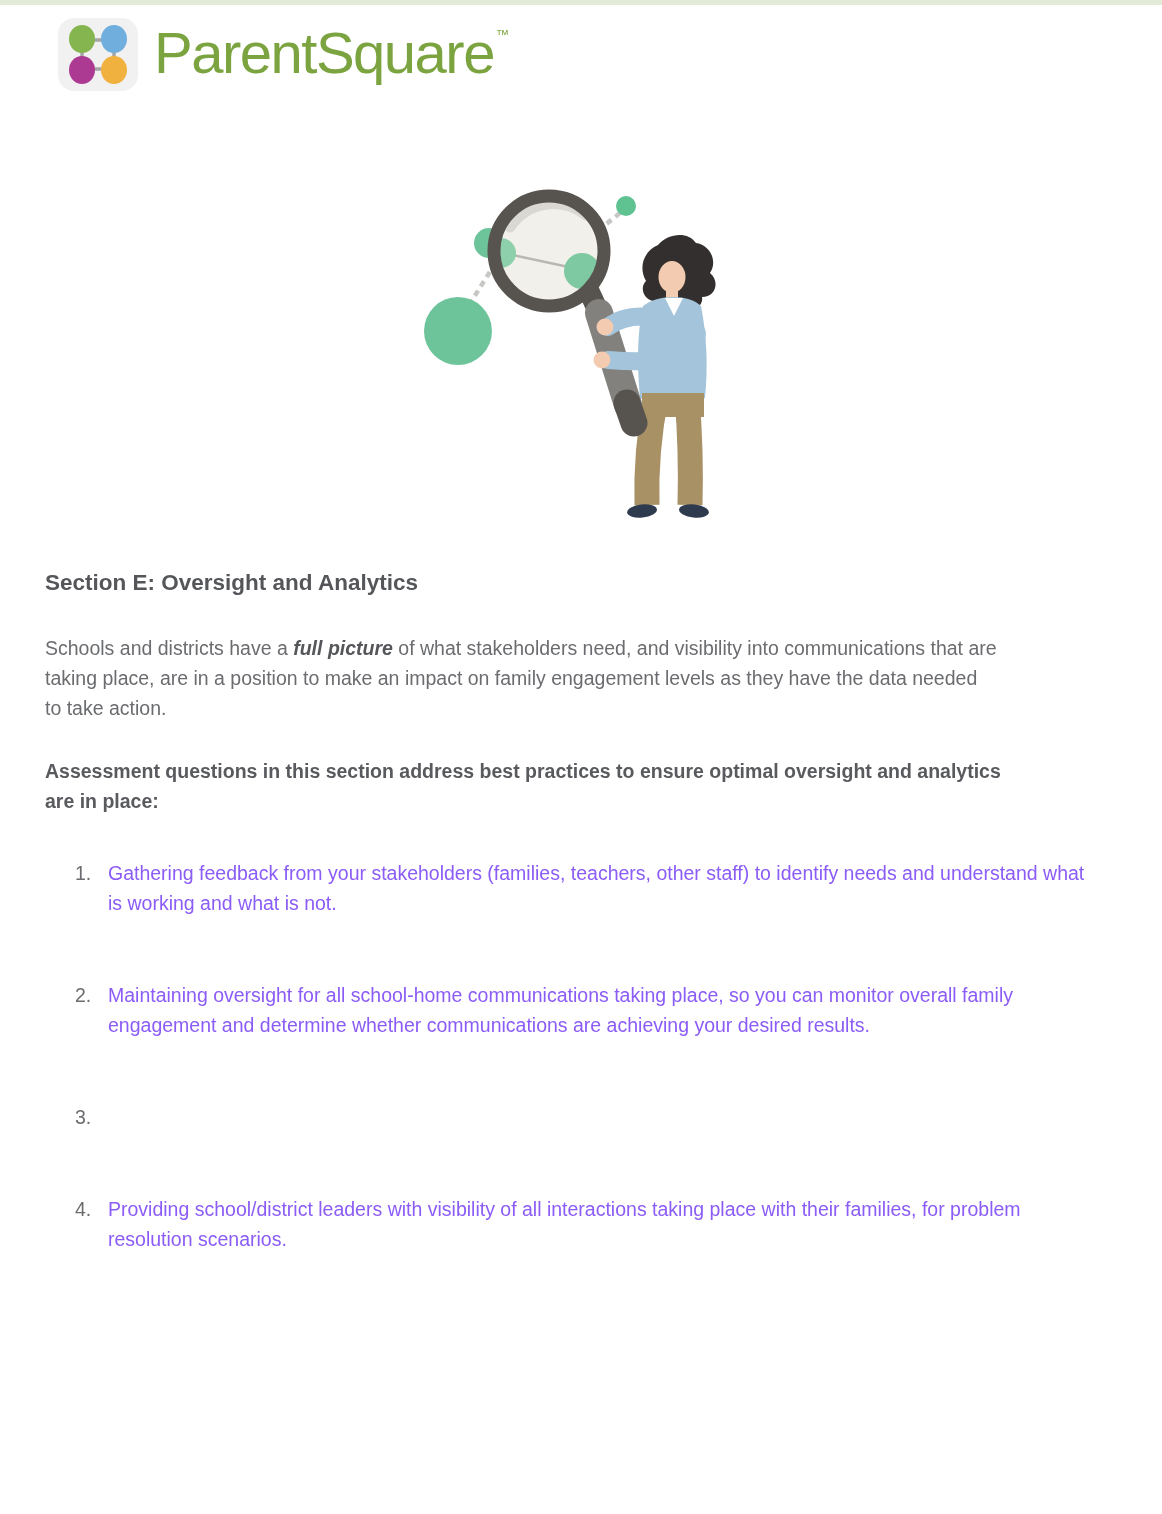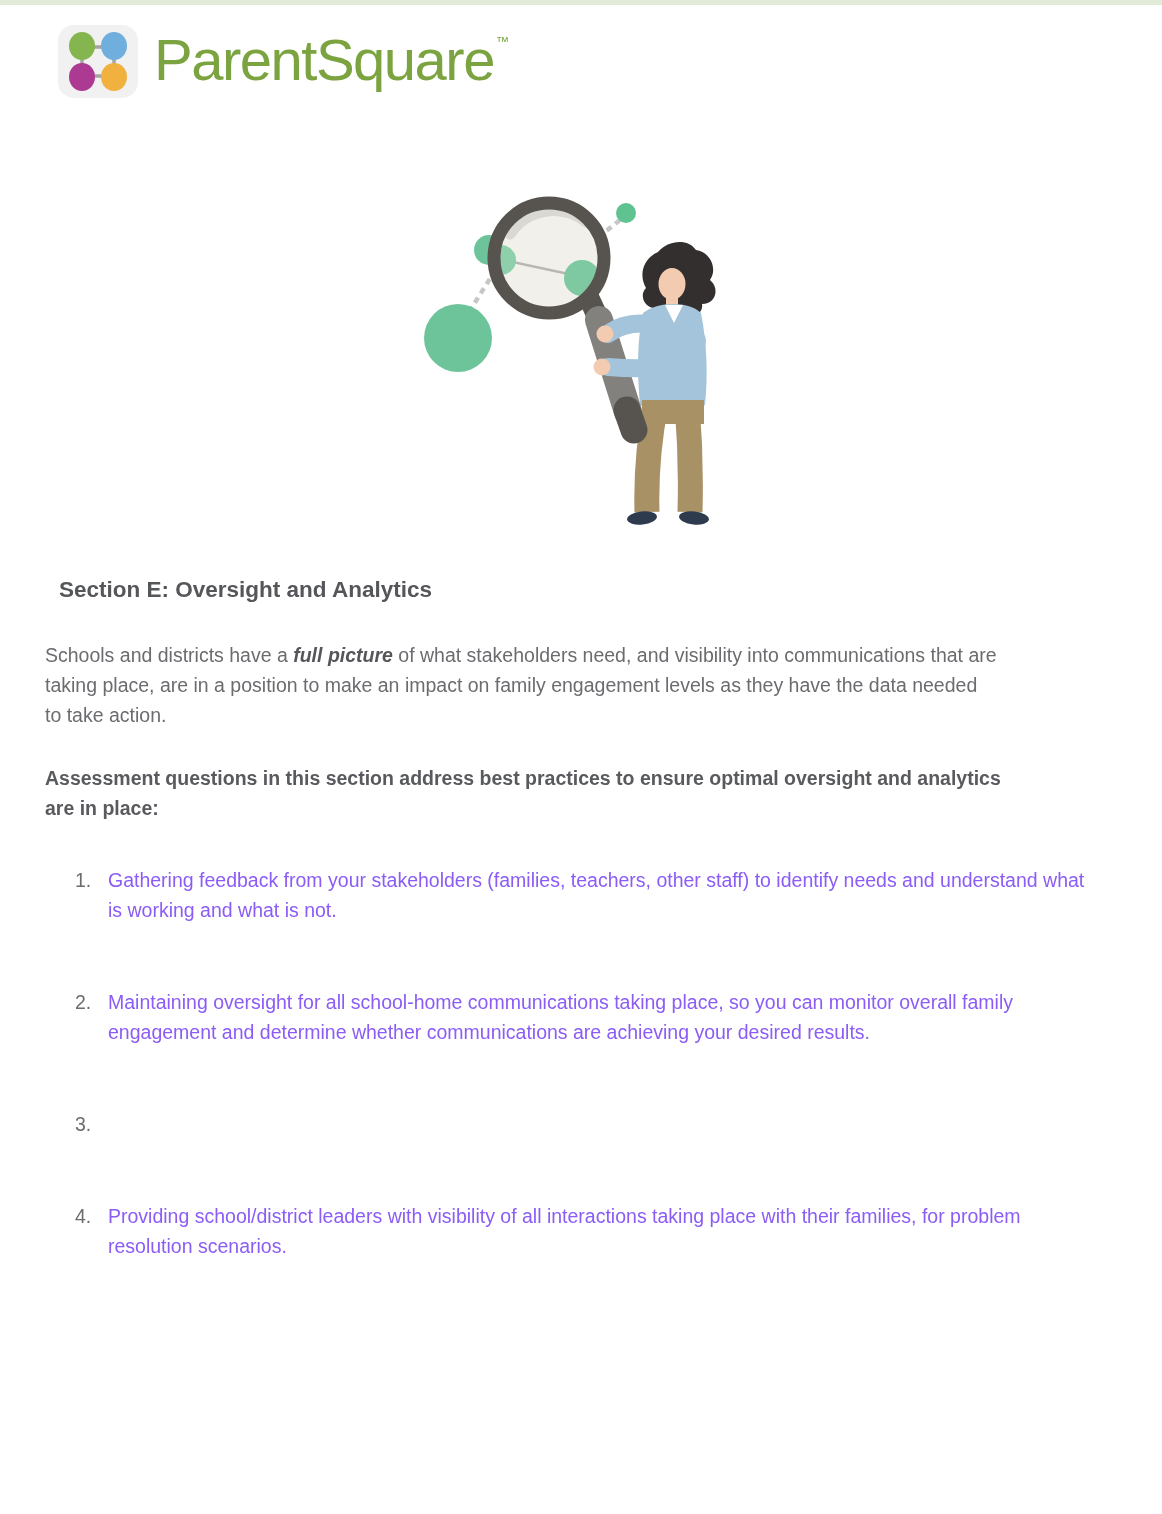--- a/index.html
+++ b/index.html
@@ -17,21 +17,21 @@
   }
   .top-strip {
     width: 100%;
     height: 5px;
     background: #e1ebd8;
   }
   
   .logo-row {
     display: flex;
     align-items: center;
-    margin: 19px 0 0 57px;
+    margin: 12px 0 0 57px;
     gap: 15px;
   }
   .logo-icon { width: 82px; height: 75px; flex: 0 0 auto; }
   .logo-text {
     font-size: 58px;
     color: #7ba441;
     letter-spacing: -1.5px;
     line-height: 1;
     position: relative;
     top: -2px;
@@ -53,21 +53,21 @@
   }
   
   .content {
     margin: 26px 45px 0 45px;
     color: #6b6c6f;
   }
   .heading {
     font-size: 22.5px;
     font-weight: bold;
     color: #55565a;
-    margin: 0 0 36px 14px;
+    margin: 0 0 36px 0;
     line-height: 28px;
   }
   .para {
     font-size: 19.5px;
     line-height: 30px;
     margin: 0 0 33px 0;
     max-width: 952px;
     color: #6b6c6f;
   }
   .para strong { color: #55565a; font-style: italic; }

